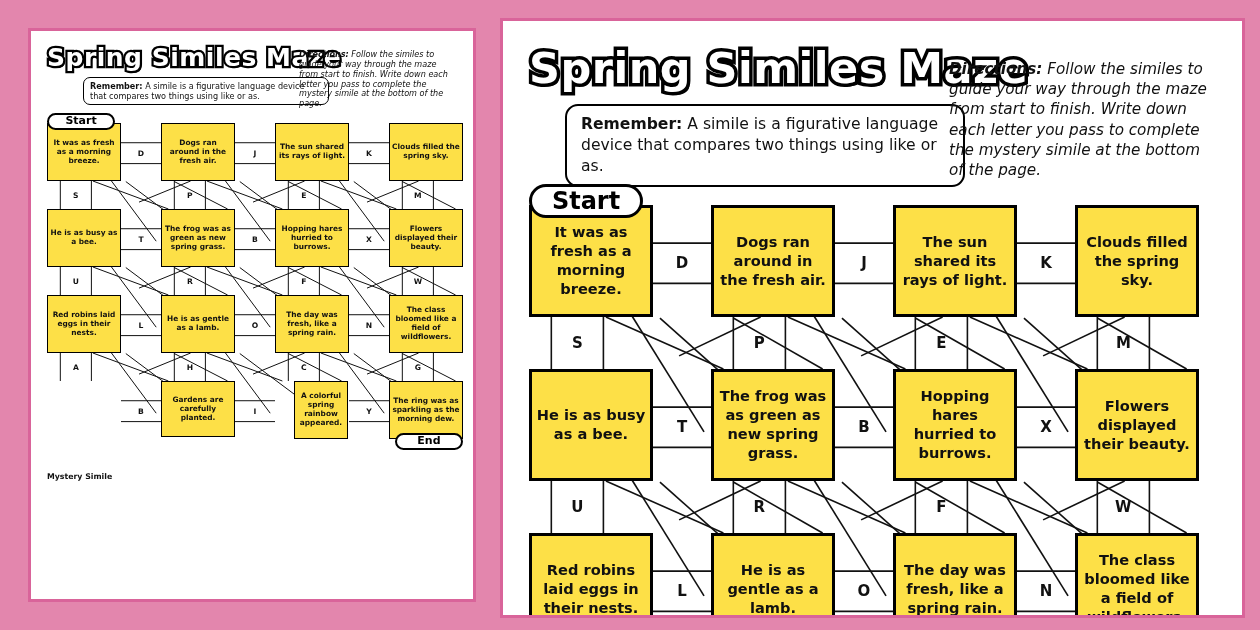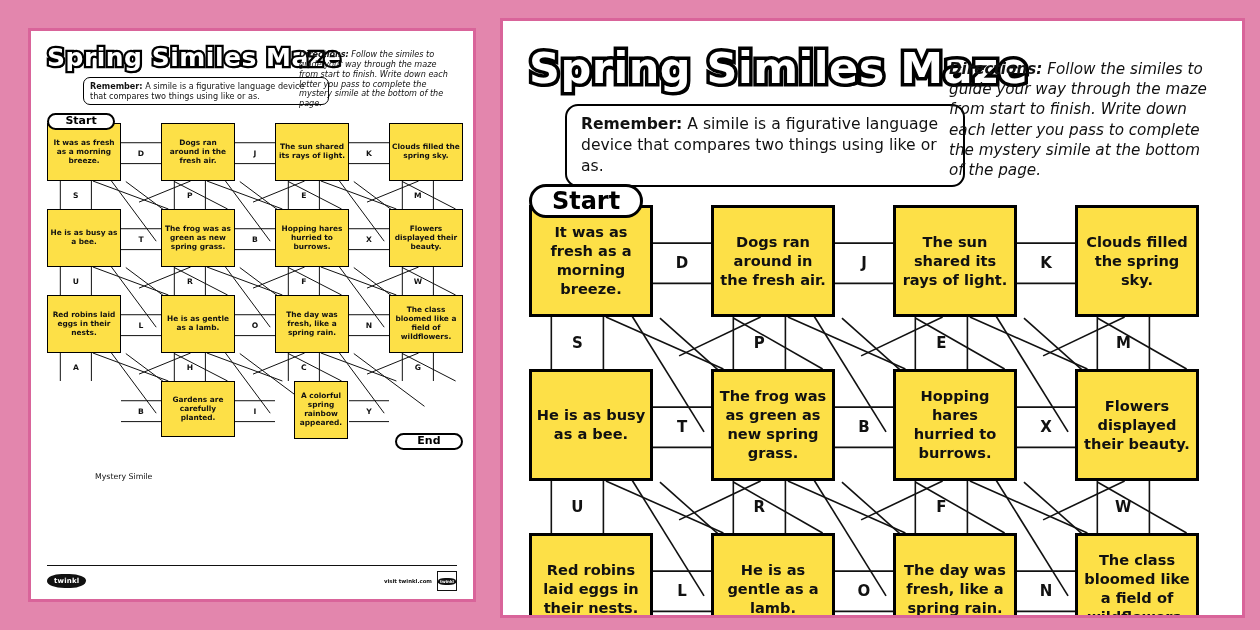--- a/index.html
+++ b/index.html
@@ -140,21 +140,21 @@
     font-weight: bold;
     color: #111;
     z-index: 5;
   }
   #maze-thumb .letter { font-size: 7.6px; }
   #maze-large .letter { font-size: 15px; }
 
   
   .mystery { color: #111; }
   #sheet-thumb .mystery { margin-top: 4px; font-size: 7.8px; }
-  .mystery .lbl { font-weight: normal; display: block; margin-left: 48px; }
+  .mystery .lbl { font-weight: bold; display: block; }
   .mystery .line { margin-top: 5px; display: flex; align-items: baseline; gap: 3px; font-weight: bold; }
   .blank {
     display: inline-block;
     border-bottom: 1.4px solid #222;
     width: 19px; height: 7px;
   }
 
   
   .footer {
     position: absolute;
@@ -311,20 +311,21 @@
         <div class="cell" style="left: 0px; top: 86px; width: 74px; height: 58px;">He is as busy as a bee.</div>
         <div class="cell" style="left: 114px; top: 86px; width: 74px; height: 58px;">The frog was as green as new spring grass.</div>
         <div class="cell" style="left: 228px; top: 86px; width: 74px; height: 58px;">Hopping hares hurried to burrows.</div>
         <div class="cell" style="left: 342px; top: 86px; width: 74px; height: 58px;">Flowers displayed their beauty.</div>
         <div class="cell" style="left: 0px; top: 172px; width: 74px; height: 58px;">Red robins laid eggs in their nests.</div>
         <div class="cell" style="left: 114px; top: 172px; width: 74px; height: 58px;">He is as gentle as a lamb.</div>
         <div class="cell" style="left: 228px; top: 172px; width: 74px; height: 58px;">The day was fresh, like a spring rain.</div>
         <div class="cell" style="left: 342px; top: 172px; width: 74px; height: 58px;">The class bloomed like a field of wildflowers.</div>
         <div class="cell" style="left: 114px; top: 258px; width: 74px; height: 56px;">Gardens are carefully planted.</div>
         <div class="cell" style="left: 212px; top: 258px; width: 54px; height: 58px; margin-left: 35px;">A colorful spring rainbow appeared.</div>
+        <div class="cell" style="left: 342px; top: 258px; width: 74px; height: 58px;">The ring was as sparkling as the morning dew.</div>
         <div class="letter" style="left: 74px; top: 19.72px; width: 40px; height: 20.88px;">D</div>
         <div class="letter" style="left: 188px; top: 19.72px; width: 40px; height: 20.88px;">J</div>
         <div class="letter" style="left: 302px; top: 19.72px; width: 40px; height: 20.88px;">K</div>
         <div class="letter" style="left: 74px; top: 105.72px; width: 40px; height: 20.88px;">T</div>
         <div class="letter" style="left: 188px; top: 105.72px; width: 40px; height: 20.88px;">B</div>
         <div class="letter" style="left: 302px; top: 105.72px; width: 40px; height: 20.88px;">X</div>
         <div class="letter" style="left: 74px; top: 191.72px; width: 40px; height: 20.88px;">L</div>
         <div class="letter" style="left: 188px; top: 191.72px; width: 40px; height: 20.88px;">O</div>
         <div class="letter" style="left: 302px; top: 191.72px; width: 40px; height: 20.88px;">N</div>
         <div class="letter" style="left: 74px; top: 277.72px; width: 40px; height: 20.88px;">B</div>
@@ -343,29 +344,20 @@
         <div class="letter" style="left: 241.32px; top: 230px; width: 31.08px; height: 28px;">C</div>
         <div class="letter" style="left: 355.32px; top: 230px; width: 31.08px; height: 28px;">G</div>
         <div class="pill" style="left: 0px; top: -10.54px; width: 68.08px; height: 17px; line-height: 11px; font-size: 11px; border-width: 2px;">Start</div>
         <div class="pill" style="left: 347.92px; top: 309.54px; width: 68.08px; height: 17px; line-height: 11px; font-size: 11px; border-width: 2px;">End</div>
       </div>
 
     <div class="mystery">
       <span class="lbl">Mystery Simile</span>
     </div>
 
-    <div class="footer">
-      <div class="twinkl-logo">twinkl</div>
-      <div class="footer-right">
-        <span class="visit">visit twinkl.com</span>
-        <span class="badge">
-          <span class="badge-inner">twinkl</span>
-        </span>
-      </div>
-    </div>
   </div>
 
   <div class="sheet" id="sheet-large">
     <div class="header-row">
       <div class="header-left">
         <div class="title">Spring Similes Maze</div>
         <div class="remember">
           <b>Remember:</b><span> A simile is a figurative language device that compares two things using like or as.</span>
         </div>
       </div>

